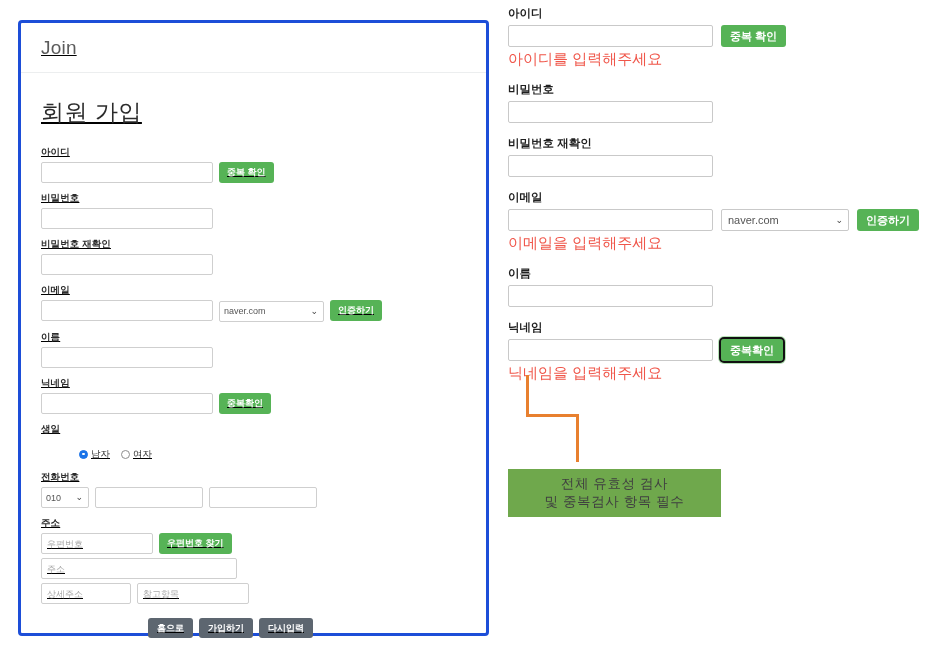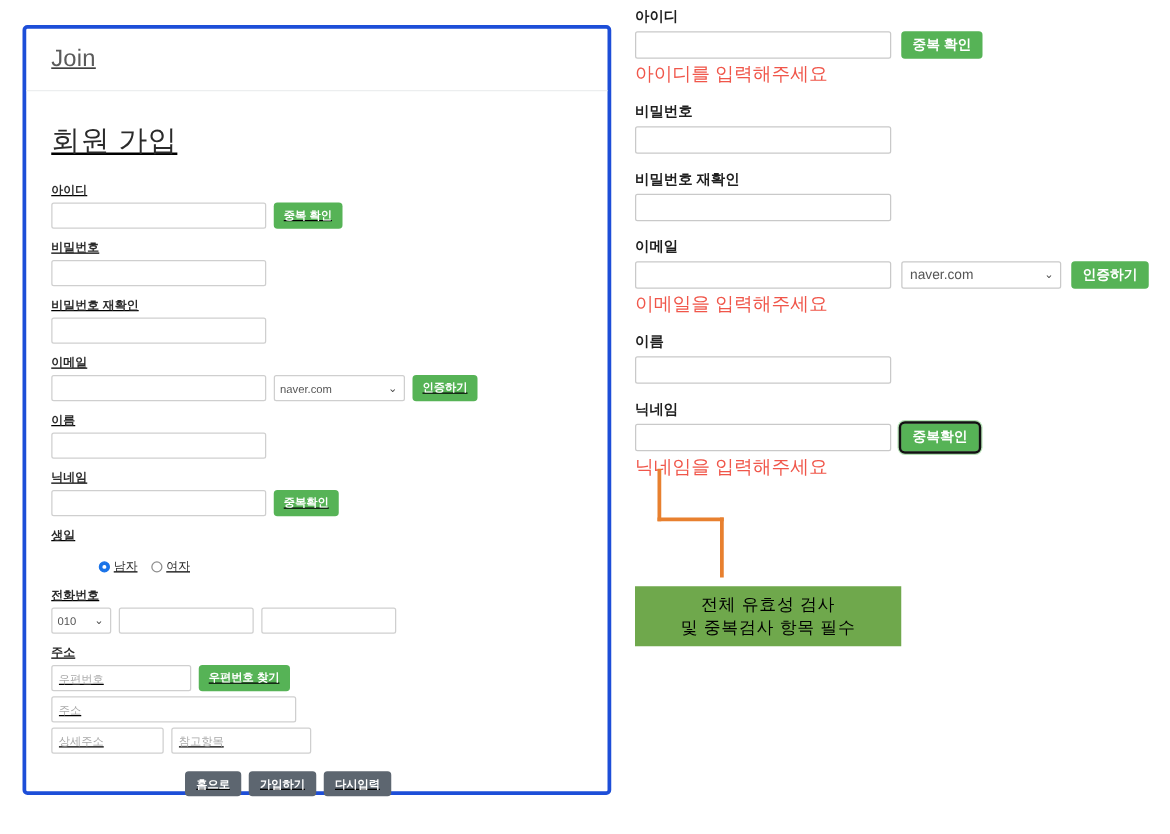--- a/index.html
+++ b/index.html
@@ -218,21 +218,21 @@
   .anno-h  { left: 526px; top: 414px; width: 53px; height: 3px; }
   .anno-v2 { left: 576px; top: 414px; width: 3px; height: 48px; }
 
   .anno-box {
     position: absolute;
     left: 508px; top: 469px;
     width: 213px; height: 48px;
     background: #6fa84c;
     display: flex; flex-direction: column;
     align-items: center; justify-content: center;
-    color: #000000;
+    color: #404040;
     font-size: 13.5px;
     line-height: 18px;
     letter-spacing: .6px;
     text-align: left;
   }
 </style>
 </head>
 <body>
 
 <div class="screen">

